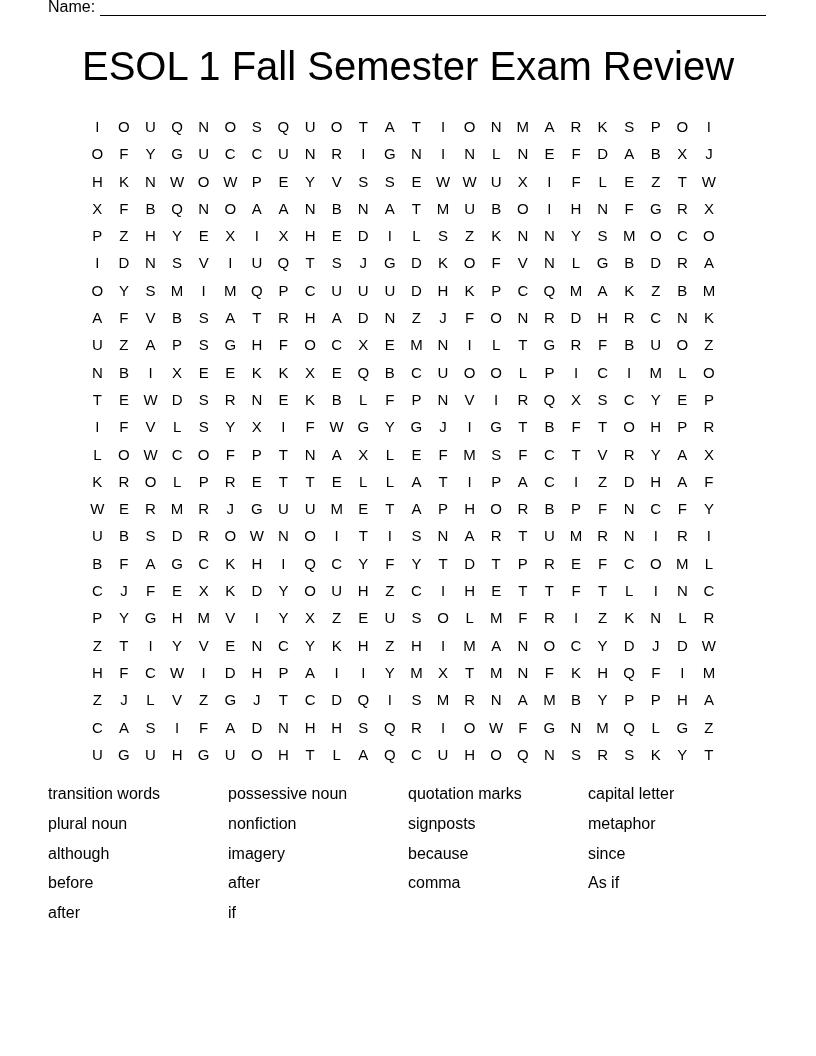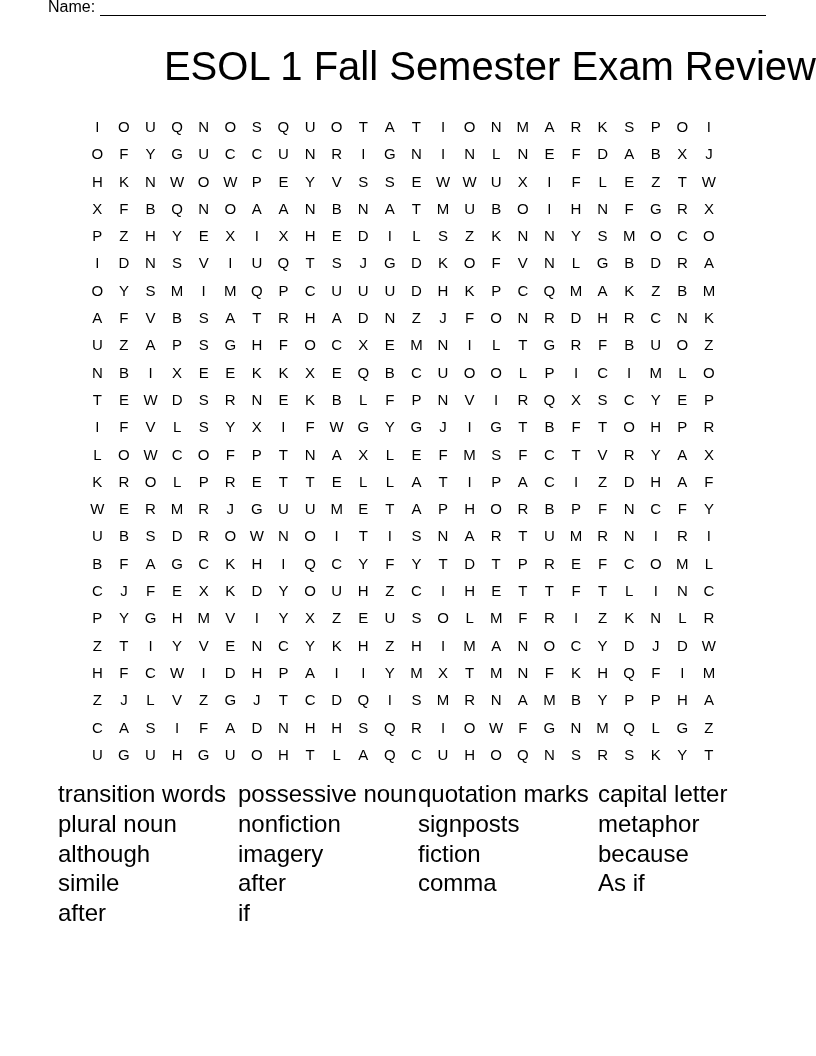--- a/index.html
+++ b/index.html
@@ -1,23 +1,23 @@
 <!DOCTYPE html>
 <html><head>
 <meta charset="utf-8">
 <style>
   html, body { margin: 0; padding: 0; background: #ffffff; }
   body { width: 816px; height: 1056px; position: relative; font-family: "Liberation Sans", sans-serif; color: #000; overflow: hidden; }
   .name-line { position: absolute; left: 48px; top: -2px; font-size: 16px; display: flex; align-items: flex-end; }
   .name-line .rule { display: inline-block; width: 666px; border-bottom: 1px solid #000; margin-left: 5px; height: 14px; }
-  .title { position: absolute; left: 0; width: 816px; top: 40px; text-align: right; font-size: 40px; line-height: 52px; }
+  .title { position: absolute; left: 0; width: 816px; top: 40px; text-align: center; font-size: 40px; line-height: 52px; }
   .grid { position: absolute; left: 84px; top: 113px; display: grid; grid-template-columns: repeat(24, 26.6px); grid-auto-rows: 27.3px; }
   .cell { font-size: 15px; text-align: center; line-height: 27.3px; }
   .words { position: absolute; left: 48px; top: 779px; display: grid; grid-template-columns: 180px 180px 180px 180px; grid-auto-rows: 29.8px; }
-  .word { font-size: 24px; line-height: 29.8px; white-space: nowrap; margin-left: 10px; }
+  .word { font-size: 16px; line-height: 29.8px; white-space: nowrap; }
 </style>
 </head>
 <body>
 
 <div class="name-line">
   <span>Name:</span>
   <span class="rule"></span>
 </div>
 
 <div class="title">ESOL 1 Fall Semester Exam Review</div>
@@ -605,21 +605,21 @@
     <div class="word">transition words</div>
     <div class="word">possessive noun</div>
     <div class="word">quotation marks</div>
     <div class="word">capital letter</div>
     <div class="word">plural noun</div>
     <div class="word">nonfiction</div>
     <div class="word">signposts</div>
     <div class="word">metaphor</div>
     <div class="word">although</div>
     <div class="word">imagery</div>
-    <div class="word">fiction</div>
     <div class="word">because</div>
-    <div class="word">simile</div>
+    <div class="word">since</div>
+    <div class="word">before</div>
     <div class="word">after</div>
     <div class="word">comma</div>
     <div class="word">As if</div>
     <div class="word">after</div>
     <div class="word">if</div>
   </div>
 
 </body></html>

